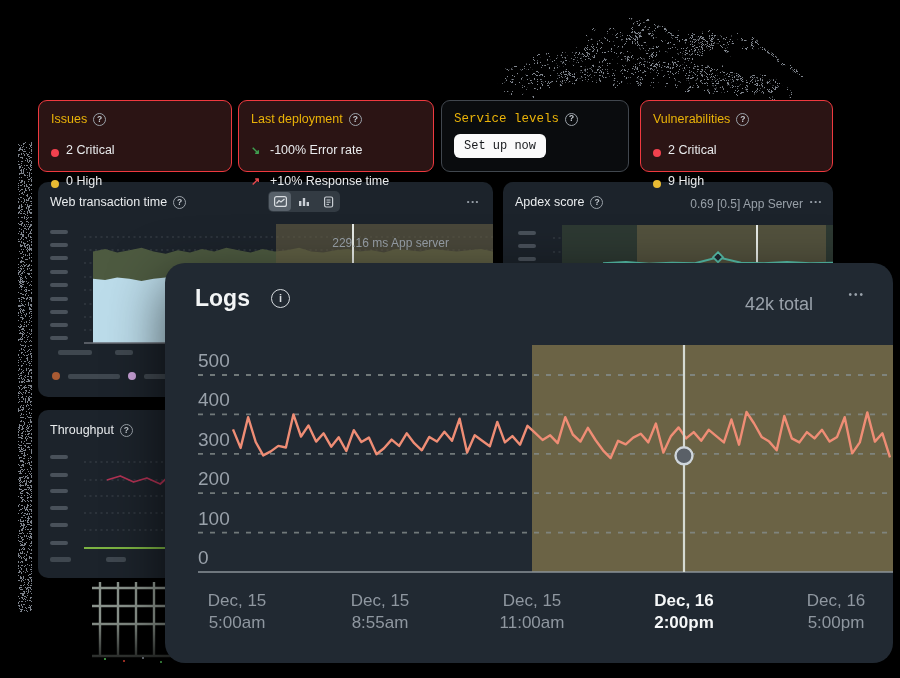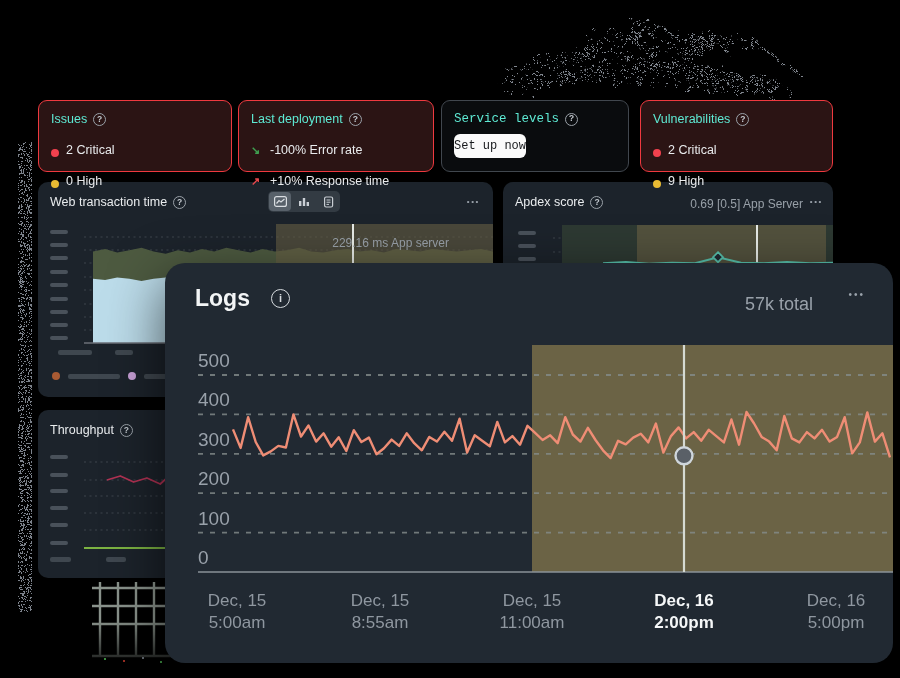--- a/index.html
+++ b/index.html
@@ -8,29 +8,29 @@
   
   .smoke{position:absolute;left:478px;top:2px;z-index:0;}
   .dissolve-strip{position:absolute;left:12px;top:142px;z-index:0;}
   .grid-decor{position:absolute;left:90px;top:582px;z-index:1;}
   
   .card{position:absolute;top:100px;height:72px;border-radius:9px;box-sizing:border-box;
         padding:11px 12px;z-index:2;}
   .card.alert{background:#2b1414;border:1.6px solid #ee393f;}
   .card.neutral{background:#0a0c0e;border:1.4px solid #41474e;}
   .card-title-row{display:flex;align-items:center;gap:6px;}
-  .card-title{font-size:12.5px;color:#5eead4;}
+  .card-title{font-size:12.5px;color:#eab308;}
   .help{width:13px;height:13px;border:1.1px solid #9aa1a8;border-radius:50%;color:#c3c9cf;
         font-size:8.5px;line-height:11px;text-align:center;display:inline-block;
         box-sizing:border-box;font-weight:700;cursor:pointer;flex:0 0 auto;}
   .card-row{display:flex;align-items:flex-end;gap:7px;margin-top:17px;font-size:12.5px;color:#e9ebed;}
   .dot{width:8px;height:8px;border-radius:50%;display:inline-block;flex:0 0 auto;}
   .arrow{font-size:11px;font-weight:700;width:12px;}
   .setup-btn{margin-top:8px;background:#fafafa;color:#17191c;border:none;border-radius:6px;
-             font-size:12px;padding:5px 0;font-family:inherit;cursor:pointer;}
+             font-size:12px;padding:5px 10px;font-family:inherit;cursor:pointer;}
   
   .panel{position:absolute;background:#1c232b;border-radius:10px;z-index:1;overflow:hidden;}
   #panel-webtxn{left:38px;top:182px;width:455px;height:215px;}
   #panel-apdex{left:503px;top:182px;width:330px;height:215px;}
   #panel-throughput{left:38px;top:410px;width:455px;height:168px;}
   .panel-title-row{position:absolute;left:12px;top:13px;display:flex;gap:6px;align-items:center;z-index:3;}
   .panel-title{font-size:12.5px;color:#e9ecee;font-weight:500;}
   .panel-value{position:absolute;top:15px;font-size:12px;color:#98a0a8;z-index:3;}
   #panel-webtxn .panel-value{right:44px;margin-top:39px;}
   #panel-apdex .panel-value{right:30px;}
@@ -311,21 +311,21 @@
         <line x1="33" y1="112" x2="728" y2="112" stroke="#858d8c" stroke-width="1.8" stroke-dasharray="5 7" opacity="0.8"></line>
         <text x="33" y="104" fill="#99a1aa" font-size="19">500</text>
         <polyline points="68.0,166.4 75.6,184.9 83.1,154.2 90.7,179.0 98.2,192.4 105.8,188.4 113.3,182.9 120.9,184.5 128.4,151.4 136.0,173.5 143.5,162.4 151.1,178.6 158.6,170.3 166.2,183.7 173.7,174.3 181.3,188.0 188.8,167.2 196.4,179.0 203.9,174.6 211.5,191.2 219.0,185.3 226.6,176.6 234.1,182.9 241.7,170.3 249.2,180.2 256.8,187.3 264.3,173.9 271.9,178.6 279.4,168.7 287.0,177.8 294.6,155.7 302.1,189.6 309.7,172.3 317.2,177.8 324.8,183.3 332.3,158.9 339.9,179.4 347.4,173.1 355.0,181.7 362.5,162.8 370.1,169.9 377.6,177.0 385.2,172.3 392.7,180.2 400.3,154.2 407.8,171.5 415.4,178.6 422.9,164.8 430.5,177.0 438.0,187.3 445.6,195.1 453.1,177.8 460.7,181.3 468.2,174.6 475.8,170.7 483.3,179.4 490.9,160.5 498.4,189.6 506.0,173.1 513.6,164.4 521.1,175.4 528.7,169.1 536.2,177.8 543.8,166.8 551.3,173.1 558.9,179.4 566.4,156.5 574.0,181.7 581.5,149.0 589.1,160.5 596.6,173.9 604.2,178.6 611.7,187.3 619.3,153.0 626.8,175.4 634.4,179.4 641.9,169.1 649.5,175.4 657.0,166.8 664.6,178.6 672.1,173.9 679.7,154.2 687.2,190.4 694.8,179.4 702.3,149.4 709.9,178.6 717.4,170.3 725.0,194.3" fill="none" stroke="#ef8d75" stroke-width="2.4" stroke-linejoin="round"></polyline>
         <line x1="519" y1="82" x2="519" y2="309" stroke="#d5dad2" stroke-width="2.2"></line>
         <circle cx="519" cy="192.77" r="8.5" fill="#5a6067" stroke="#cfd6db" stroke-width="2.4"></circle>
       </svg>
     <div class="logs-title-row">
       <span class="logs-title">Logs</span>
       <span class="info-icon">i</span>
     </div>
-    <span class="logs-total">57k total</span>
+    <span class="logs-total">42k total</span>
     <span class="logs-more">•••</span>
     <div id="logs-xticks">
         <div class="logs-xtick" style="left: 72px;">
           <div>Dec, 15</div>
           <div>5:00am</div>
         </div>
         <div class="logs-xtick" style="left: 215px;">
           <div>Dec, 15</div>
           <div>8:55am</div>
         </div>

